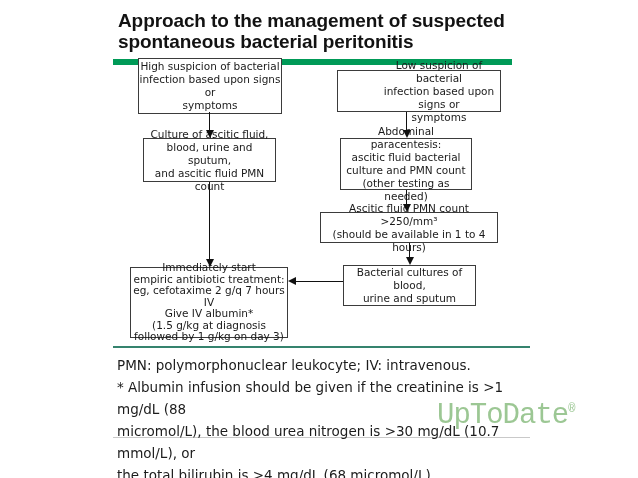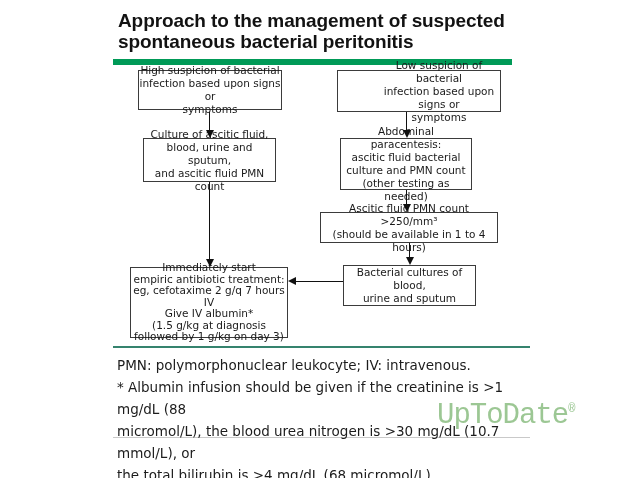--- a/index.html
+++ b/index.html
@@ -16,21 +16,21 @@
     font-size:19px;font-weight:700;color:#121212;
     line-height:21px;white-space:pre-line;letter-spacing:-0.1px;
   }
   .title-bar{left:113px;top:59px;width:399px;height:6px;background:#009a57;}
   
   .fbox{
     box-sizing:border-box;border:1px solid #3b3b3b;background:#ffffff;
     display:flex;align-items:center;justify-content:center;text-align:center;
     font-size:10.5px;line-height:13px;color:#1a1a1a;white-space:pre-line;
   }
-  .fbox-high{left:138px;top:70px;width:144px;height:40px;}
+  .fbox-high{left:138px;top:58px;width:144px;height:56px;}
   .fbox-low{left:337px;top:70px;width:164px;height:42px;padding-left:40px;}
   .fbox-culture{left:143px;top:138px;width:133px;height:44px;}
   .fbox-paracentesis{left:340px;top:138px;width:132px;height:52px;}
   .fbox-pmn{left:320px;top:212px;width:178px;height:31px;}
   .fbox-bacterial{left:343px;top:265px;width:133px;height:41px;}
   .fbox-treatment{left:130px;top:267px;width:158px;height:71px;line-height:11.5px;}
   
   .vline{width:1px;background:#111;}
   .hline{height:1px;background:#111;}
   .head-down{

